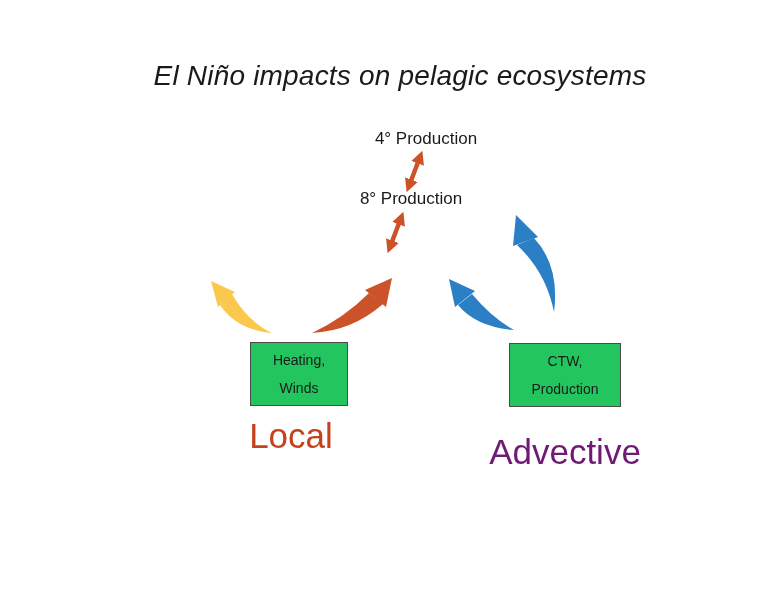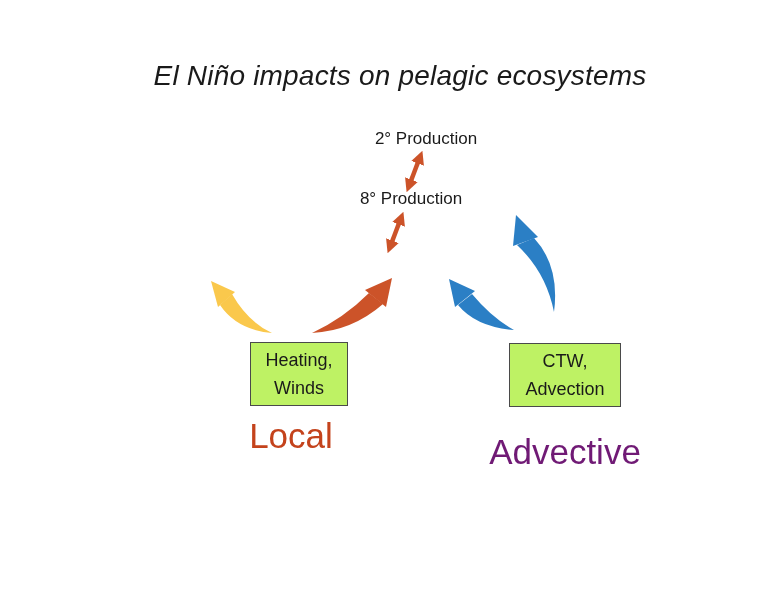--- a/index.html
+++ b/index.html
@@ -37,26 +37,26 @@
     font-size: 17px;
   }
   .label-2prod   { left: 346px; top: 129px; width: 160px; }
   .label-1prod   { left: 331px; top: 189px; width: 160px; }
   .label-thermo  { left: 272px; top: 254px; width: 240px; }
   .label-direct  { left: 140px; top: 229px; width: 144px; line-height: 26px; }
   .label-direct sub { font-size: 12px; }
   .driver-box {
     position: absolute;
     border: 1.5px solid #4a4a4a;
-    background: #bef264;
+    background: #22c55e;
     display: flex;
     flex-direction: column;
     align-items: center;
     justify-content: center;
-    font-size: 18px;
+    font-size: 14px;
     line-height: 28px;
     color: #1a1a1a;
     text-align: center;
   }
   .box-heating { left: 250px; top: 342px; width: 96px;  height: 62px; }
   .box-ctw     { left: 509px; top: 343px; width: 110px; height: 62px; }
   .category {
     position: absolute;
     font-size: 35px;
     text-align: center;
@@ -96,33 +96,33 @@
     </g>
 
     <g>
       <path d="M554,312 Q560,266 534,238 L517,245 Q546,272 554,312 Z" fill="#2B7FC5"></path>
       <polygon points="516,215 538,237 513,246" fill="#2B7FC5"></polygon>
     </g>
   </svg>
 
   <div class="txt title">El Niño impacts on pelagic ecosystems</div>
 
-  <div class="txt node-label label-2prod">2° Production</div>
+  <div class="txt node-label label-2prod">4° Production</div>
 
   <div class="txt node-label label-1prod">8° Production</div>
 
 
 
   <div class="driver-box box-heating">
     <span>Heating,</span>
     <span>Winds</span>
   </div>
 
   <div class="driver-box box-ctw">
     <span>CTW,</span>
-    <span>Advection</span>
+    <span>Production</span>
   </div>
 
   <div class="category cat-local" style="color: rgb(196, 67, 28);">Local</div>
 
   <div class="category cat-advective" style="color: #701a75;">Advective</div>
 
 </div>
 
 </body></html>

